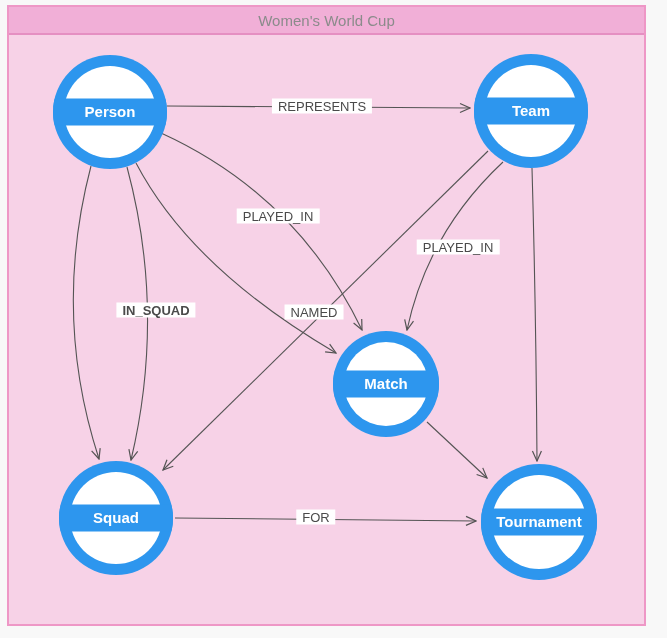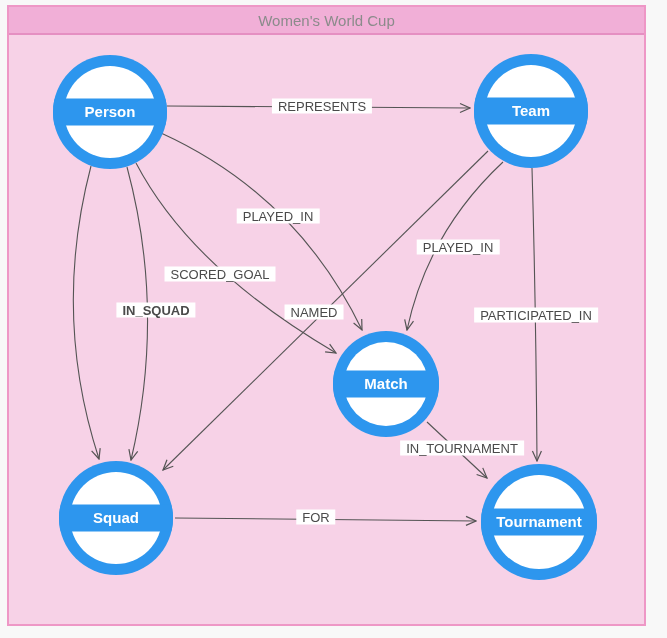--- a/index.html
+++ b/index.html
@@ -148,22 +148,19 @@
           <circle r="47" class="node-inner"></circle>
           <rect x="-58" y="-13.5" width="116" height="27" class="node-band" clip-path="url(#clip-tournament)"></rect>
           <text y="5" class="node-text">Tournament</text>
         </g>
       </g>
   </svg>
 
   <div id="labels-layer">
       <div class="edge-label" style="left: 322px; top: 106px;">REPRESENTS</div>
       <div class="edge-label" style="left: 278px; top: 216px;">PLAYED_IN</div>
-      <div class="edge-label" style="left: 220px; top: 274px;">SCORED_GOAL</div>
       <div class="edge-label" style="left: 156px; top: 310px; font-weight: bold;">IN_SQUAD</div>
       <div class="edge-label" style="left: 458px; top: 247px;">PLAYED_IN</div>
       <div class="edge-label" style="left: 314px; top: 312px;">NAMED</div>
-      <div class="edge-label" style="left: 536px; top: 315px;">PARTICIPATED_IN</div>
-      <div class="edge-label" style="left: 462px; top: 448px;">IN_TOURNAMENT</div>
       <div class="edge-label" style="left: 316px; top: 517px;">FOR</div>
     </div>
 
 </div>
 
 </body></html>

